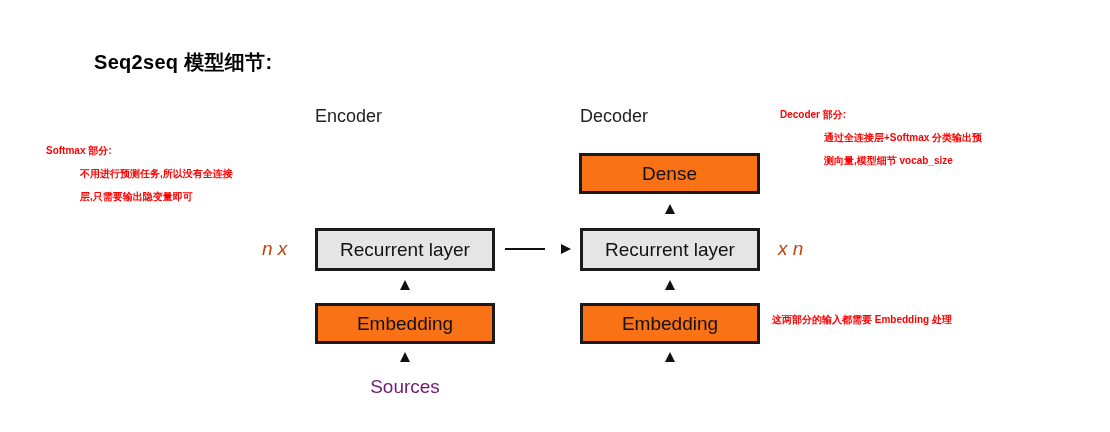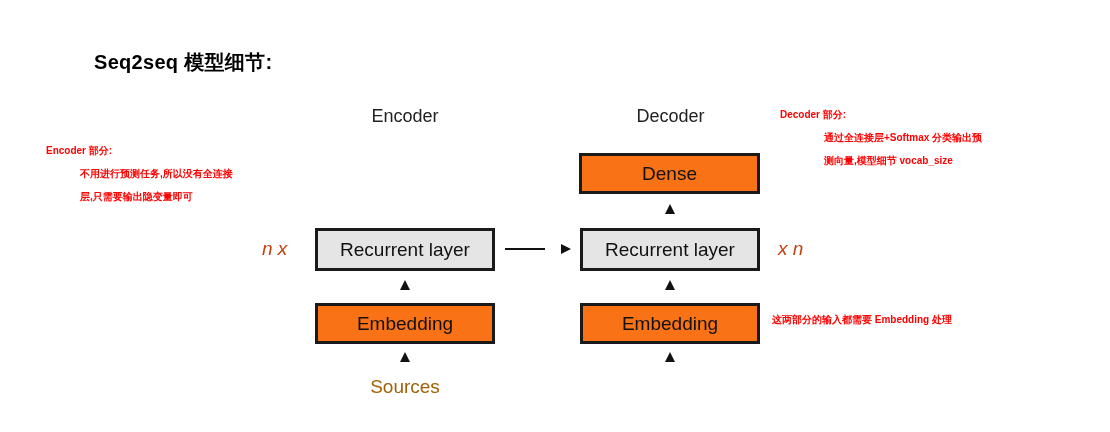--- a/index.html
+++ b/index.html
@@ -13,21 +13,21 @@
   }
   .abs { position:absolute; }
 
   .page-title {
     left:62px; top:17px;
     font-size:20px; font-weight:bold; color:#000000;
     letter-spacing:0.3px;
   }
 
   .col-label {
-    font-size:18px; color:#222222; text-align:center;
+    font-size:18px; color:#222222; 
   }
   .enc-label { left:283px; top:74px; width:180px; }
   .dec-label { left:548px; top:74px; width:181px; }
 
   .box {
     border:3px solid #1a1a1a;
     background:#f97316;
     display:flex; align-items:center; justify-content:center;
     font-size:19px; color:#111111;
   }
@@ -38,21 +38,21 @@
   .enc-emb-box   { left:283px; top:271px; width:180px; height:41px; }
   .dec-emb-box   { left:548px; top:271px; width:180px; height:41px; }
 
   .multiplier {
     font-size:19px; font-style:italic; color:#c2410c;
   }
   .mult-left  { left:230px; top:206px; }
   .mult-right { left:746px; top:206px; }
 
   .io-label {
-    font-size:19px; color:#a16207; text-align:center;
+    font-size:19px; color:#701a75; text-align:center;
   }
   .sources-label { left:283px; top:344px; width:180px; }
   .targets-label { left:548px; top:344px; width:180px; }
 
   
   .arrow-v {
     position:absolute; width:12px;
     display:flex; flex-direction:column; align-items:center;
   }
   .arrow-v .head {
@@ -102,21 +102,21 @@
 </head>
 <body>
 
 <div class="canvas">
 
   <div class="abs page-title">Seq2seq 模型细节:</div>
 
   <div class="abs col-label enc-label">Encoder</div>
   <div class="abs col-label dec-label">Decoder</div>
 
-  <div class="abs red-note enc-note-heading">Encoder 部分:</div>
+  <div class="abs red-note enc-note-heading">Softmax 部分:</div>
   <div class="abs red-note enc-note-line1">不用进行预测任务,所以没有全连接</div>
   <div class="abs red-note enc-note-line2">层,只需要输出隐变量即可</div>
 
   <div class="abs red-note dec-note-heading">Decoder 部分:</div>
   <div class="abs red-note dec-note-line1">通过全连接层+Softmax 分类输出预</div>
   <div class="abs red-note dec-note-line2">测向量,模型细节 vocab_size</div>
 
   <div class="abs box dense-box">Dense</div>
   <div class="abs box blue enc-rec-box">Recurrent layer</div>
   <div class="abs box blue dec-rec-box">Recurrent layer</div>

